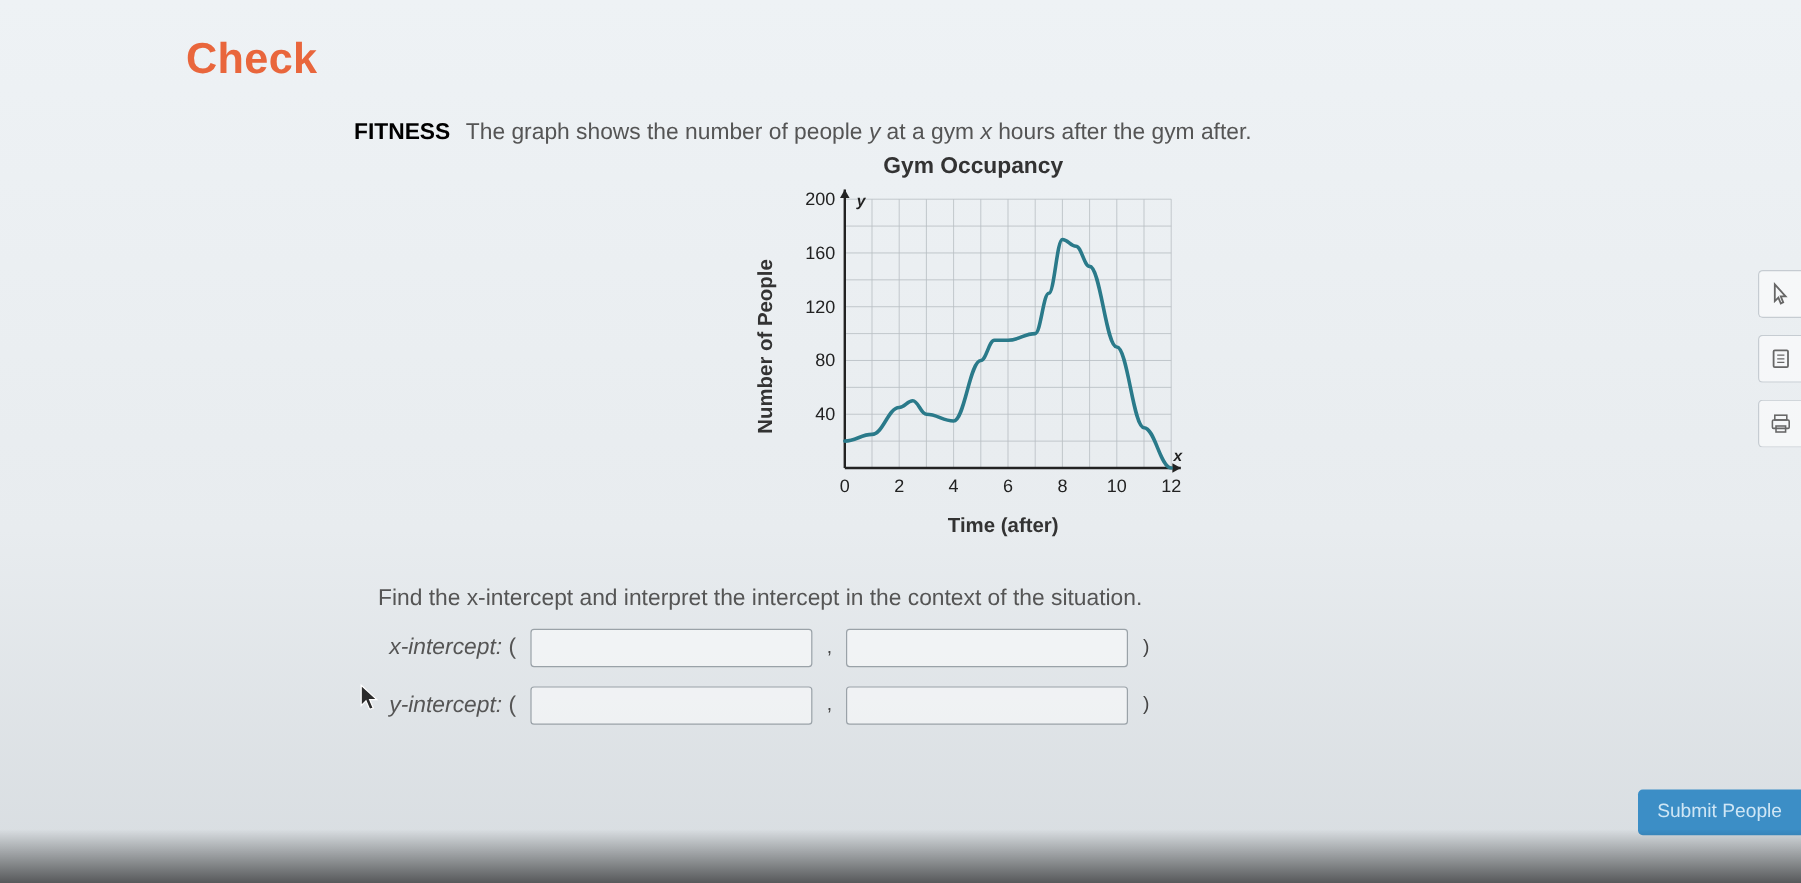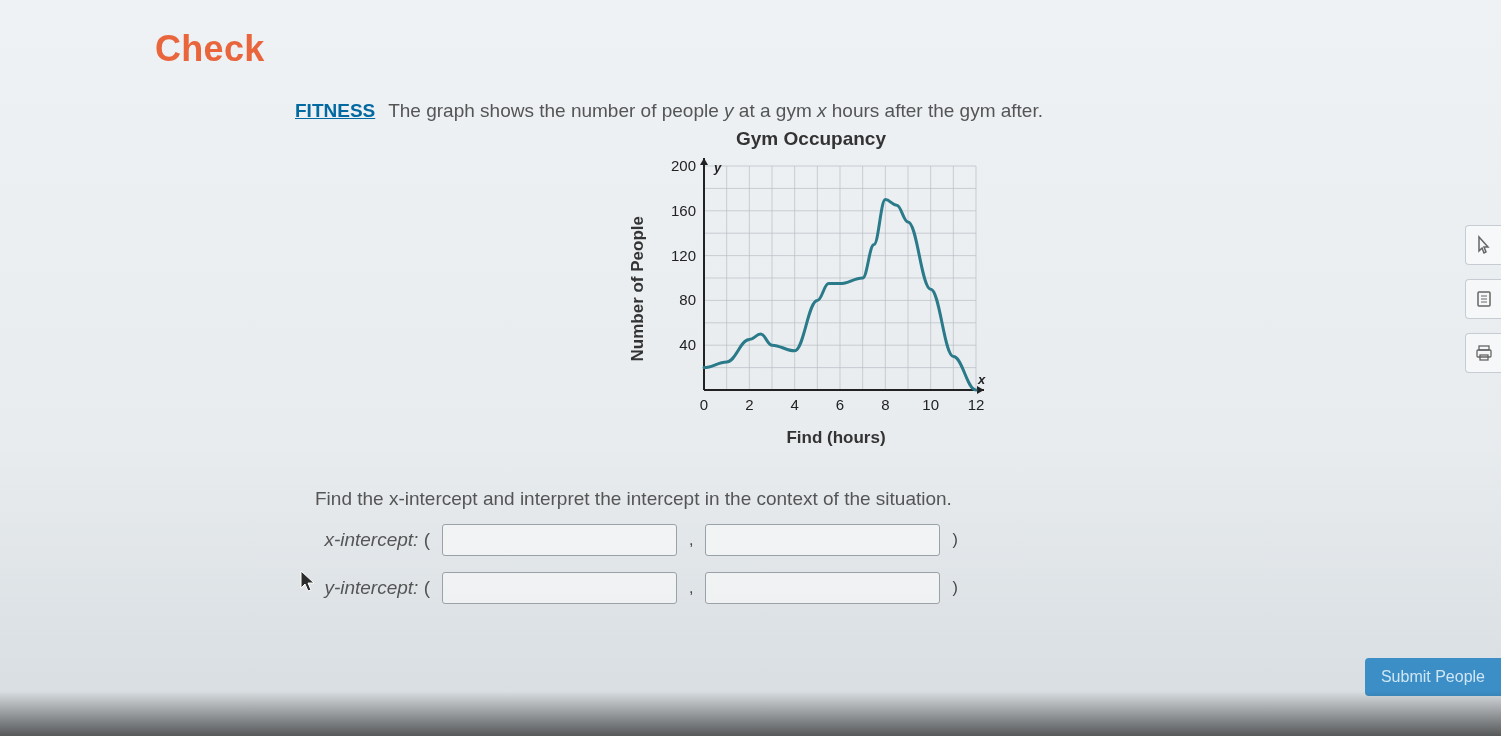--- a/index.html
+++ b/index.html
@@ -29,23 +29,22 @@
     margin-left: 140px;
     margin-right: 140px;
   }
   .prompt {
     font-size: 19px;
     color: #555;
     margin-bottom: 6px;
   }
   .prompt .topic {
     font-weight: 700;
-    color: #0369a1;
+    color: #000000;
     margin-right: 8px;
-    text-decoration: underline;
   }
   .prompt .var { font-style: italic; }
   .chart-wrap {
     display: flex;
     justify-content: center;
     margin-top: 2px;
     margin-bottom: 40px;
   }
   .chart {
     display: flex;
@@ -226,21 +225,21 @@
               <text x="50" y="256" text-anchor="middle" font-size="15" fill="#222">0</text>
               <text x="95.33333333333333" y="256" text-anchor="middle" font-size="15" fill="#222">2</text>
               <text x="140.66666666666666" y="256" text-anchor="middle" font-size="15" fill="#222">4</text>
               <text x="186" y="256" text-anchor="middle" font-size="15" fill="#222">6</text>
               <text x="231.33333333333331" y="256" text-anchor="middle" font-size="15" fill="#222">8</text>
               <text x="276.6666666666667" y="256" text-anchor="middle" font-size="15" fill="#222">10</text>
               <text x="322" y="256" text-anchor="middle" font-size="15" fill="#222">12</text>
               <path d="M 50 213.6 C 59.06666666666666 213.6 63.599999999999994 208 72.66666666666666 208 C 81.73333333333332 208 86.26666666666667 185.6 95.33333333333333 185.6 C 99.86666666666666 185.6 102.13333333333334 180 106.66666666666667 180 C 111.2 180 113.46666666666667 191.2 118 191.2 C 127.06666666666666 191.2 131.6 196.8 140.66666666666666 196.8 C 149.73333333333332 196.8 154.26666666666668 146.39999999999998 163.33333333333334 146.39999999999998 C 167.86666666666667 146.39999999999998 170.13333333333333 129.60000000000002 174.66666666666666 129.60000000000002 C 179.2 129.60000000000002 181.46666666666667 129.60000000000002 186 129.60000000000002 C 195.06666666666666 129.60000000000002 199.60000000000002 124 208.66666666666669 124 C 213.20000000000002 124 215.46666666666667 90.4 220 90.4 C 224.53333333333333 90.4 226.79999999999998 45.599999999999994 231.33333333333331 45.599999999999994 C 235.86666666666667 45.599999999999994 238.13333333333333 51.20000000000002 242.66666666666669 51.20000000000002 C 247.20000000000002 51.20000000000002 249.46666666666667 68 254 68 C 263.06666666666666 68 267.6 135.2 276.6666666666667 135.2 C 285.73333333333335 135.2 290.26666666666665 202.4 299.3333333333333 202.4 C 308.4 202.4 312.93333333333334 236 322 236" fill="none" stroke="#2a7a8a" stroke-width="3" stroke-linecap="round" stroke-linejoin="round"></path>
             </svg>
         </div>
-        <div class="xlabel">Find (hours)</div>
+        <div class="xlabel">Time (after)</div>
       </div>
     </div>
 
     <div class="question-row">Find the x-intercept and interpret the intercept in the context of the situation.</div>
 
     <div class="input-row">
       <span class="input-label">
         <span>x-intercept:</span> <span class="paren">(</span>
       </span>
       <input class="answer-box" value="" style="">

